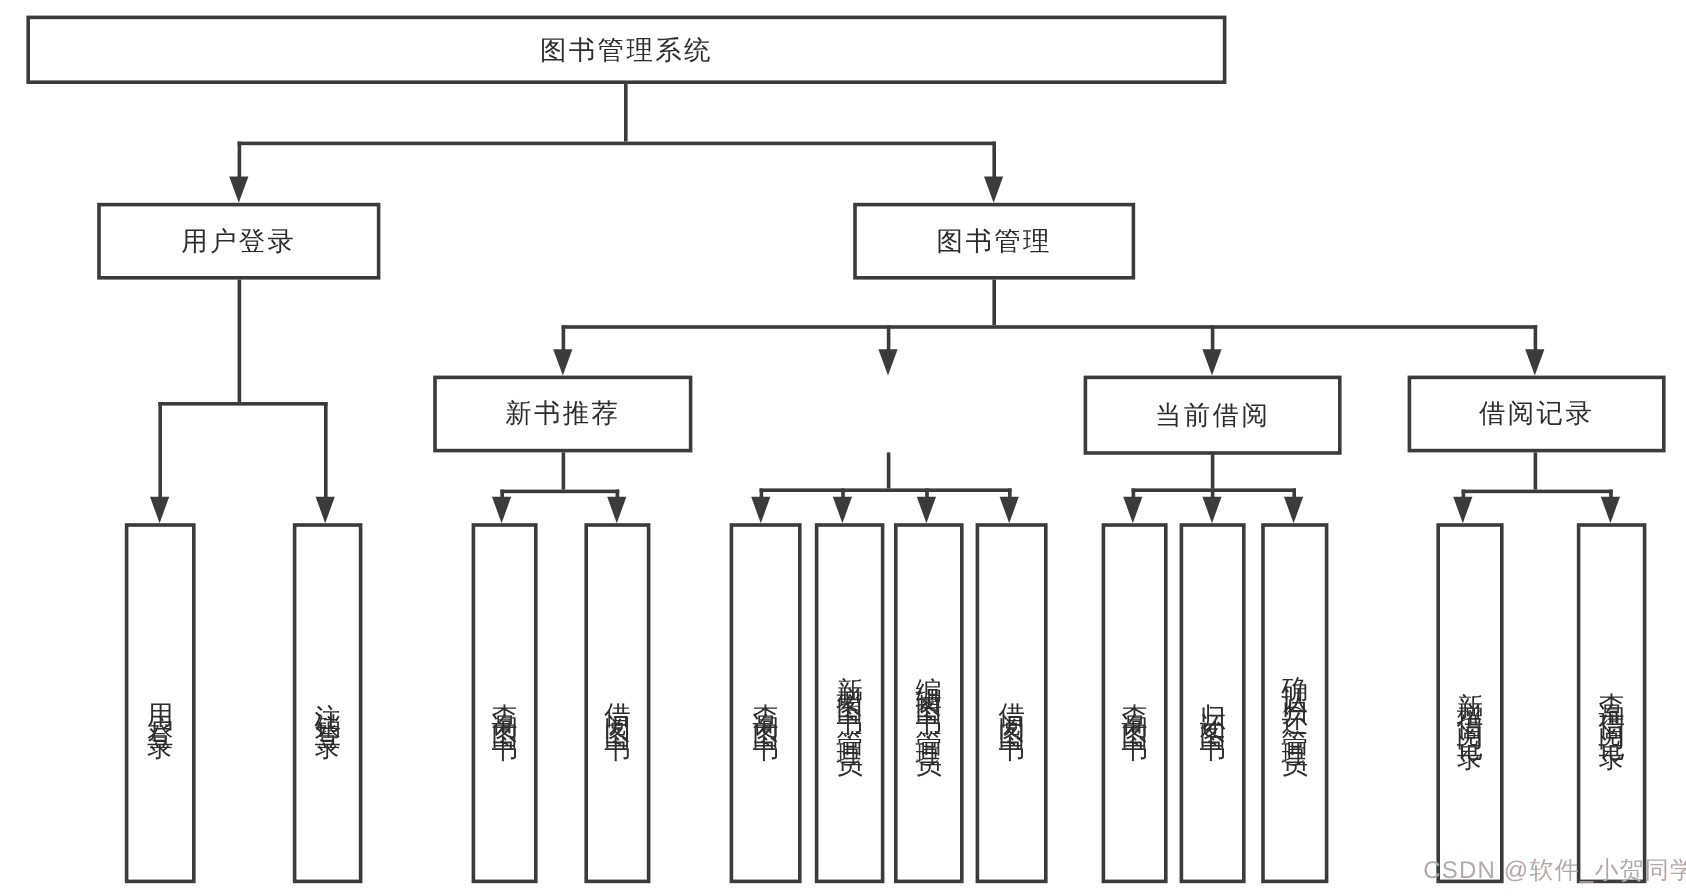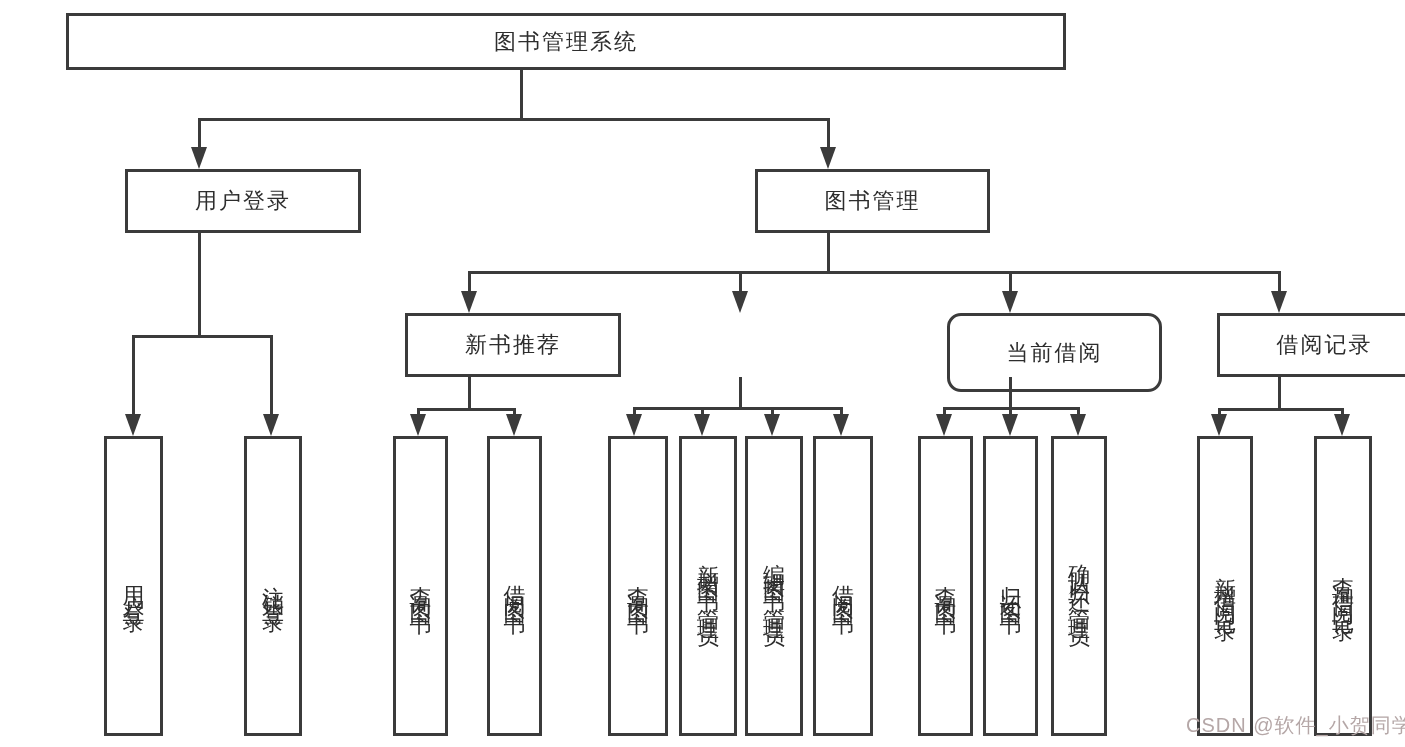--- a/index.html
+++ b/index.html
@@ -6,21 +6,21 @@
   #stage {
     position:relative; width:1405px; height:747px; background:#ffffff;
     font-family:"Liberation Sans", sans-serif; overflow:hidden;
   }
   .box {
     position:absolute; box-sizing:border-box;
     border:3px solid #3b3b3b; background:#ffffff;
     display:flex; align-items:center; justify-content:center;
     font-size:22px; color:#2d2d2d; white-space:nowrap;
   }
-  .hbox { letter-spacing:2px;margin-left:44px; }
+  .hbox { letter-spacing:2px; }
   .vbox {
     writing-mode:vertical-rl; text-orientation:upright;
     letter-spacing:9px; line-height:1;
   }
   .vline { position:absolute; width:3px; background:#3b3b3b; }
   .hline { position:absolute; height:3px; background:#3b3b3b; }
   .arrow {
     position:absolute; width:0; height:0;
     border-left:8px solid transparent; border-right:8px solid transparent;
     border-top:22px solid #3b3b3b;
@@ -34,21 +34,21 @@
 <body>
 
 <div id="stage">
 
   <div class="box hbox" style="left:22px; top:13px; width:1000px; height:57px;">图书管理系统</div>
 
   <div class="box hbox" style="left:81px; top:169px; width:236px; height:64px;">用户登录</div>
   <div class="box hbox" style="left:711px; top:169px; width:235px; height:64px;">图书管理</div>
 
   <div class="box hbox" style="left:361px; top:313px; width:216px; height:64px;">新书推荐</div>
-  <div class="box hbox" style="left:903px; top:313px; width:215px; height:79px;border-radius:14px;">当前借阅</div>
+  <div class="box hbox" style="left:903px; top:313px; width:215px; height:66px;">当前借阅</div>
   <div class="box hbox" style="left:1173px; top:313px; width:215px; height:64px;">借阅记录</div>
 
   <div class="box vbox" style="left:104px; top:436px; width:59px; height:300px;">用户登录</div>
   <div class="box vbox" style="left:244px; top:436px; width:58px; height:300px;">注销登录</div>
 
   <div class="box vbox" style="left:393px; top:436px; width:55px; height:300px;">查询图书</div>
   <div class="box vbox" style="left:487px; top:436px; width:55px; height:300px;">借阅图书</div>
 
   <div class="box vbox" style="left:608px; top:436px; width:60px; height:300px;">查询图书</div>
   <div class="box vbox" style="left:679px; top:436px; width:58px; height:300px;">新增图书（管理员）</div>

